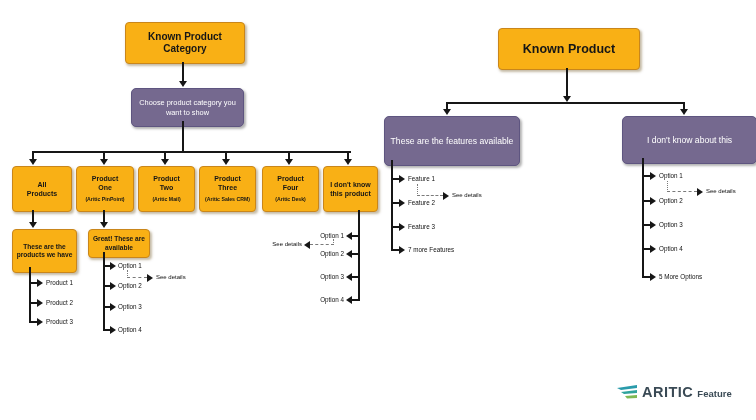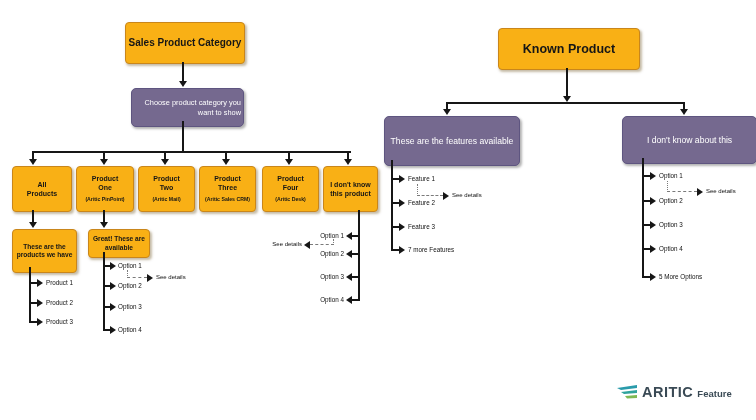--- a/index.html
+++ b/index.html
@@ -33,27 +33,27 @@
   .logo{position:absolute;left:616px;top:384px;display:flex;align-items:center;}
   .logo-brand{font-size:14.5px;font-weight:bold;color:#3A4A55;letter-spacing:.5px;margin-left:4px;}
   .logo-prod{font-size:9.5px;font-weight:bold;color:#3A4A55;margin-left:4px;margin-top:3px;}
 </style>
 </head>
 <body>
 
 <div class="canvas">
 
   <div class="ybox root-l" style="left:125px;top:22px;width:118px;height:40px;">
-    <span>Sales Product Category</span>
+    <span>Known Product Category</span>
   </div>
 
   <div class="vl" style="left:182px;top:62px;height:19px;"></div>
   <div class="ad" style="left:179px;top:81px;"></div>
 
-  <div class="pbox pdec" style="left:131px;top:88px;width:107px;height:33px;text-align:right;">
+  <div class="pbox pdec" style="left:131px;top:88px;width:107px;height:33px;">
     <span>Choose product category you want to show</span>
   </div>
 
   <div class="vl" style="left:182px;top:121px;height:30px;"></div>
   <div class="hl" style="left:32px;top:151px;width:319px;"></div>
 
   <div class="vl" style="left:32px;top:151px;height:8px;"></div>
   <div class="ad" style="left:29px;top:159px;"></div>
   <div class="vl" style="left:103px;top:151px;height:8px;"></div>
   <div class="ad" style="left:100px;top:159px;"></div>

